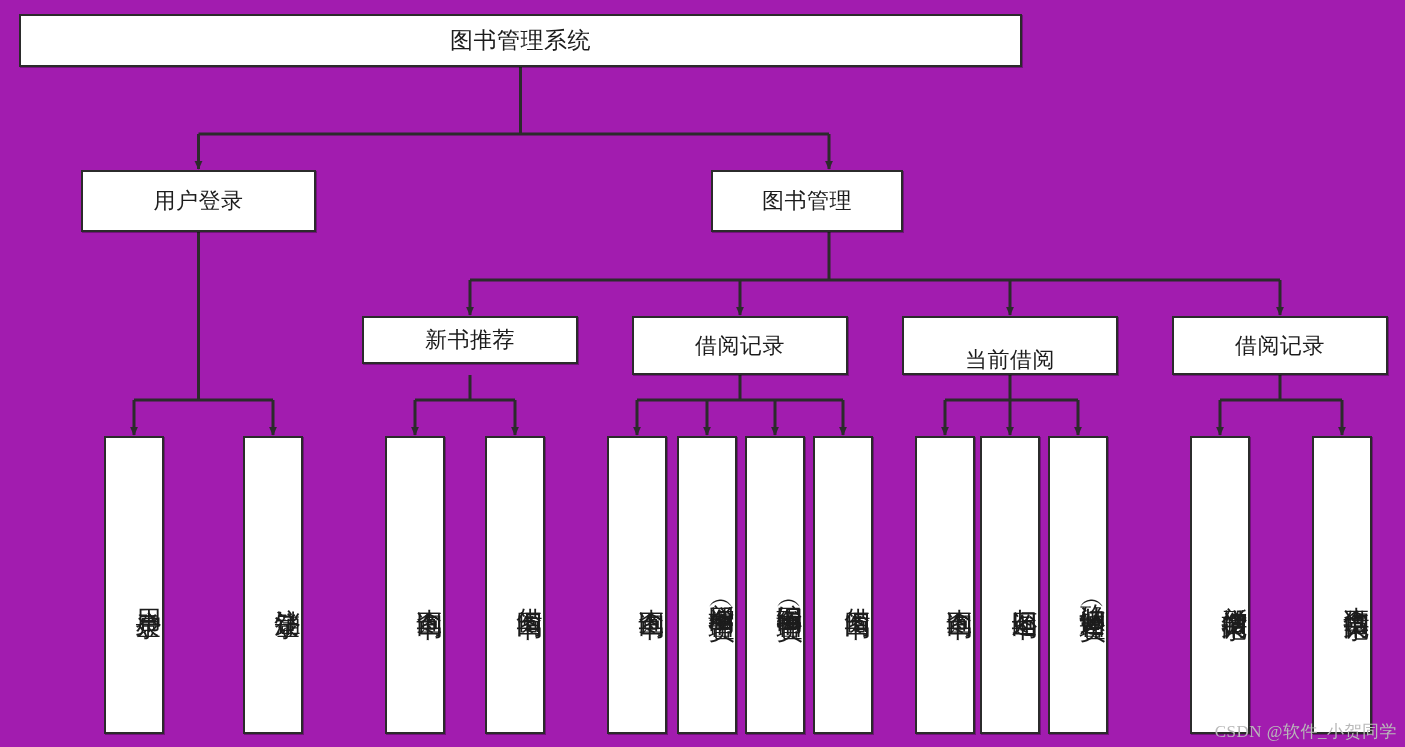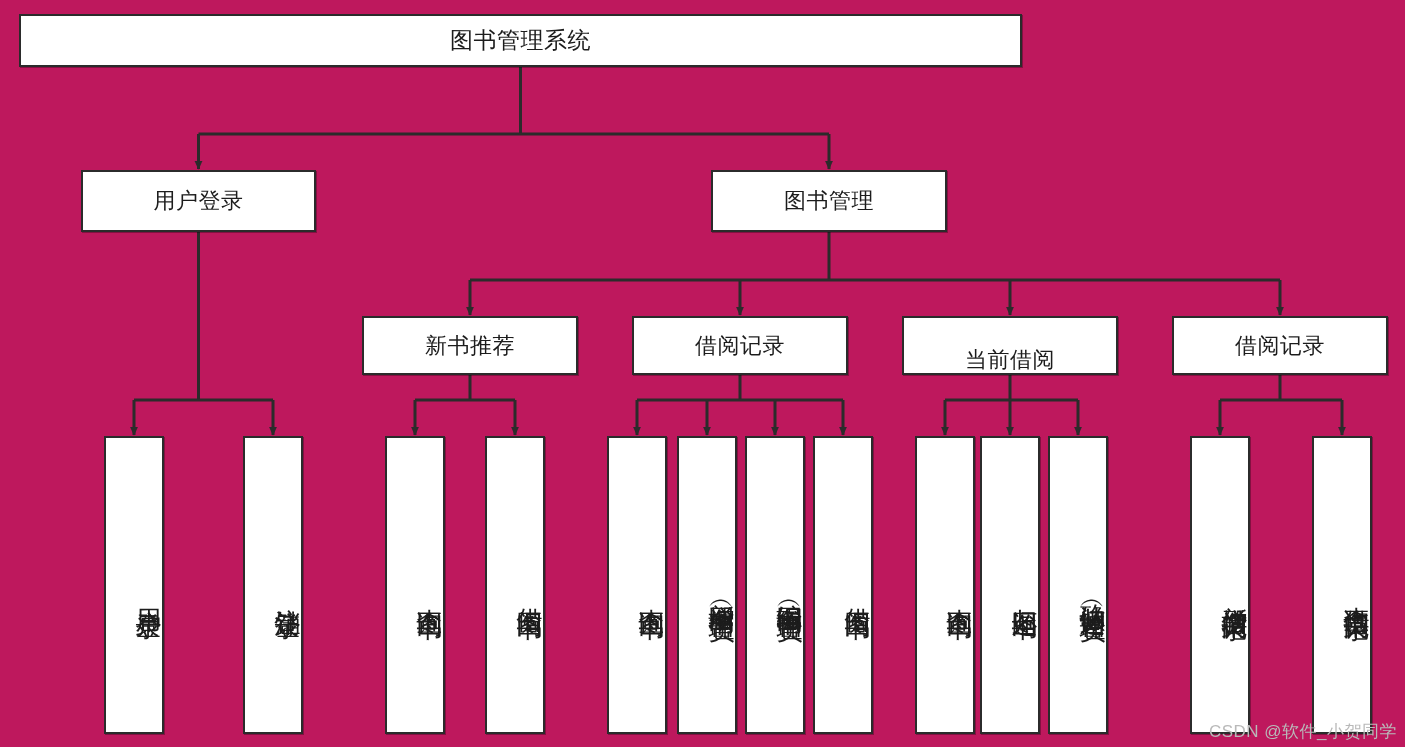--- a/index.html
+++ b/index.html
@@ -8,21 +8,21 @@
     padding: 0;
     background: #ffffff;
   }
   body {
     font-family: "DejaVu Sans", "Liberation Sans", sans-serif;
   }
   #canvas {
     position: relative;
     width: 1405px;
     height: 747px;
-    background: #be185d;
+    background: #a21caf;
     overflow: hidden;
   }
   #edges {
     position: absolute;
     left: 0;
     top: 0;
     width: 1405px;
     height: 747px;
     pointer-events: none;
   }
@@ -65,21 +65,21 @@
     letter-spacing: 2px;
   }
   #watermark {
     position: absolute;
     right: 8px;
     bottom: 4px;
     font-size: 17px;
     color: #b9b9b9;
     letter-spacing: 0.5px;
     white-space: nowrap;
-    font-family: Liberation Sans, sans-serif;
+    font-family: Liberation Serif, serif;
   }
 </style>
 </head>
 <body>
 
 <div id="canvas">
 
   <svg id="edges" viewBox="0 0 1405 747" xmlns="http://www.w3.org/2000/svg">
     <defs>
       <marker id="arrow" markerWidth="10" markerHeight="10" refX="8.2" refY="4" orient="auto" markerUnits="userSpaceOnUse">
@@ -123,24 +123,24 @@
       </g>
   </svg>
 
   <div id="nodes">
       <div class="node h root" style="left: 19px; top: 14px; width: 1003px; height: 53px;">
         <span class="label">图书管理系统</span>
       </div>
       <div class="node h" style="left: 81px; top: 170px; width: 235px; height: 62px;">
         <span class="label">用户登录</span>
       </div>
-      <div class="node h" style="left: 711px; top: 170px; width: 236px; height: 62px;">
+      <div class="node h" style="left: 711px; top: 170px; width: 192px; height: 62px;">
         <span class="label">图书管理</span>
       </div>
-      <div class="node h" style="left: 362px; top: 316px; width: 216px; height: 59px;">
+      <div class="node h" style="left: 362px; top: 316px; width: 216px; height: 48px;">
         <span class="label">新书推荐</span>
       </div>
       <div class="node h" style="left: 632px; top: 316px; width: 216px; height: 59px;">
         <span class="label">借阅记录</span>
       </div>
       <div class="node h" style="left: 902px; top: 316px; width: 216px; height: 59px; align-items: flex-end;">
         <span class="label">当前借阅</span>
       </div>
       <div class="node h" style="left: 1172px; top: 316px; width: 216px; height: 59px;">
         <span class="label">借阅记录</span>

